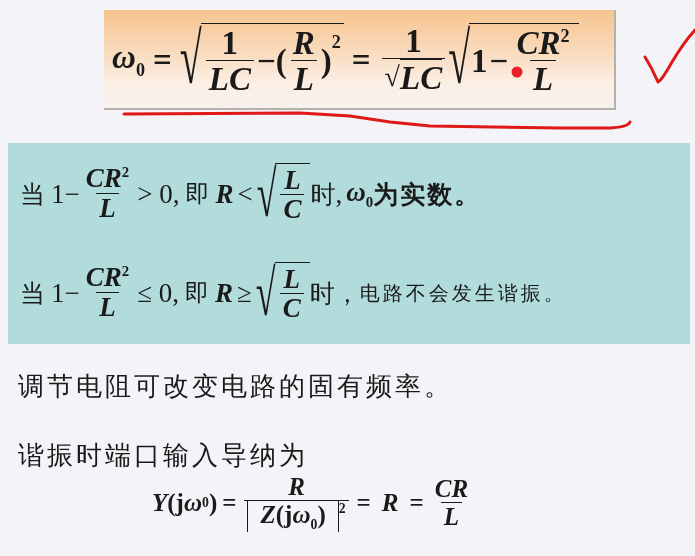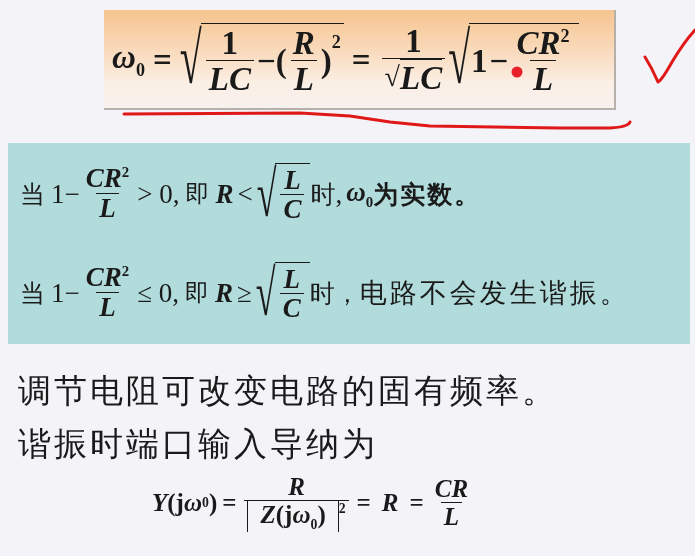--- a/index.html
+++ b/index.html
@@ -23,21 +23,21 @@
   .row { position:absolute; display:flex; align-items:center; white-space:nowrap; }
   .frac { display:inline-flex; flex-direction:column; align-items:center; vertical-align:middle; margin:0 3px; }
   .frac .num { padding:0 3px; line-height:1.05; }
   .frac .den { padding:0 3px; border-top:1.6px solid #1a1a1a; line-height:1.1;text-align:right; }
   .sqrt { display:inline-flex; align-items:stretch; vertical-align:middle; }
   .sqrt .radical { font-style:normal; transform:scaleY(1.8); display:inline-block; line-height:1; align-self:center; margin-right:-1px; }
   .sqrt .radicand { border-top:1.6px solid #1a1a1a; display:inline-flex; align-items:center; padding:2px 3px 0 2px; }
   .up { font-style:normal; }
   sub, sup { font-size:0.55em; font-style:normal; }
   .cjk { font-family:"DejaVu Sans", sans-serif; font-style:normal; }
-  .text-line { position:absolute; font-family:"DejaVu Sans", sans-serif; font-size:33px; letter-spacing:3px; color:#1a1a1a; }
+  .text-line { position:absolute; font-family:"DejaVu Sans", sans-serif; font-size:26px; letter-spacing:3px; color:#1a1a1a; }
   .abs { border-left:1.5px solid #1a1a1a; border-right:1.5px solid #1a1a1a; padding:0 12px; position:relative; }
   svg.annot { position:absolute; left:0; top:0; pointer-events:none; }
 </style>
 </head>
 <body>
 
 <div class="formula-box"></div>
 <div class="row math" style="left:112px; top:14px; height:92px; font-size:33px;">
   <span><span>ω</span><sub>0</sub></span>
   <span class="up" style="margin:0 8px;">=</span>
@@ -123,25 +123,25 @@
   <span class="sqrt">
       <span class="radical" style="font-size:36px;">√</span>
       <span class="radicand">
         <span class="frac math">
           <span class="num">L</span>
           <span class="den">C</span>
         </span>
       </span>
     </span>
   <span class="cjk" style="font-size:25px;">时，</span>
-  <span class="cjk" style="font-size:27px;letter-spacing:3px;">电路不会发生谐振。</span>
+  <span class="cjk" style="font-size:20px;letter-spacing:3px;">电路不会发生谐振。</span>
 </div>
 
 <div class="text-line" style="left:18px; top:369px;">调节电阻可改变电路的固有频率。</div>
-<div class="text-line" style="left:18px; top:422px;">谐振时端口输入导纳为</div>
+<div class="text-line" style="left:18px; top:438px;">谐振时端口输入导纳为</div>
 
 <div class="row math" style="left:152px; top:468px; height:70px; font-size:25px;">
   <span>Y</span>
   <span class="up">(j</span>
   <span>ω</span>
     <sub>0</sub>
   <span class="up">)</span>
   <span class="up" style="margin:0 5px;">=</span>
   <span class="frac">
     <span class="num">R</span>

